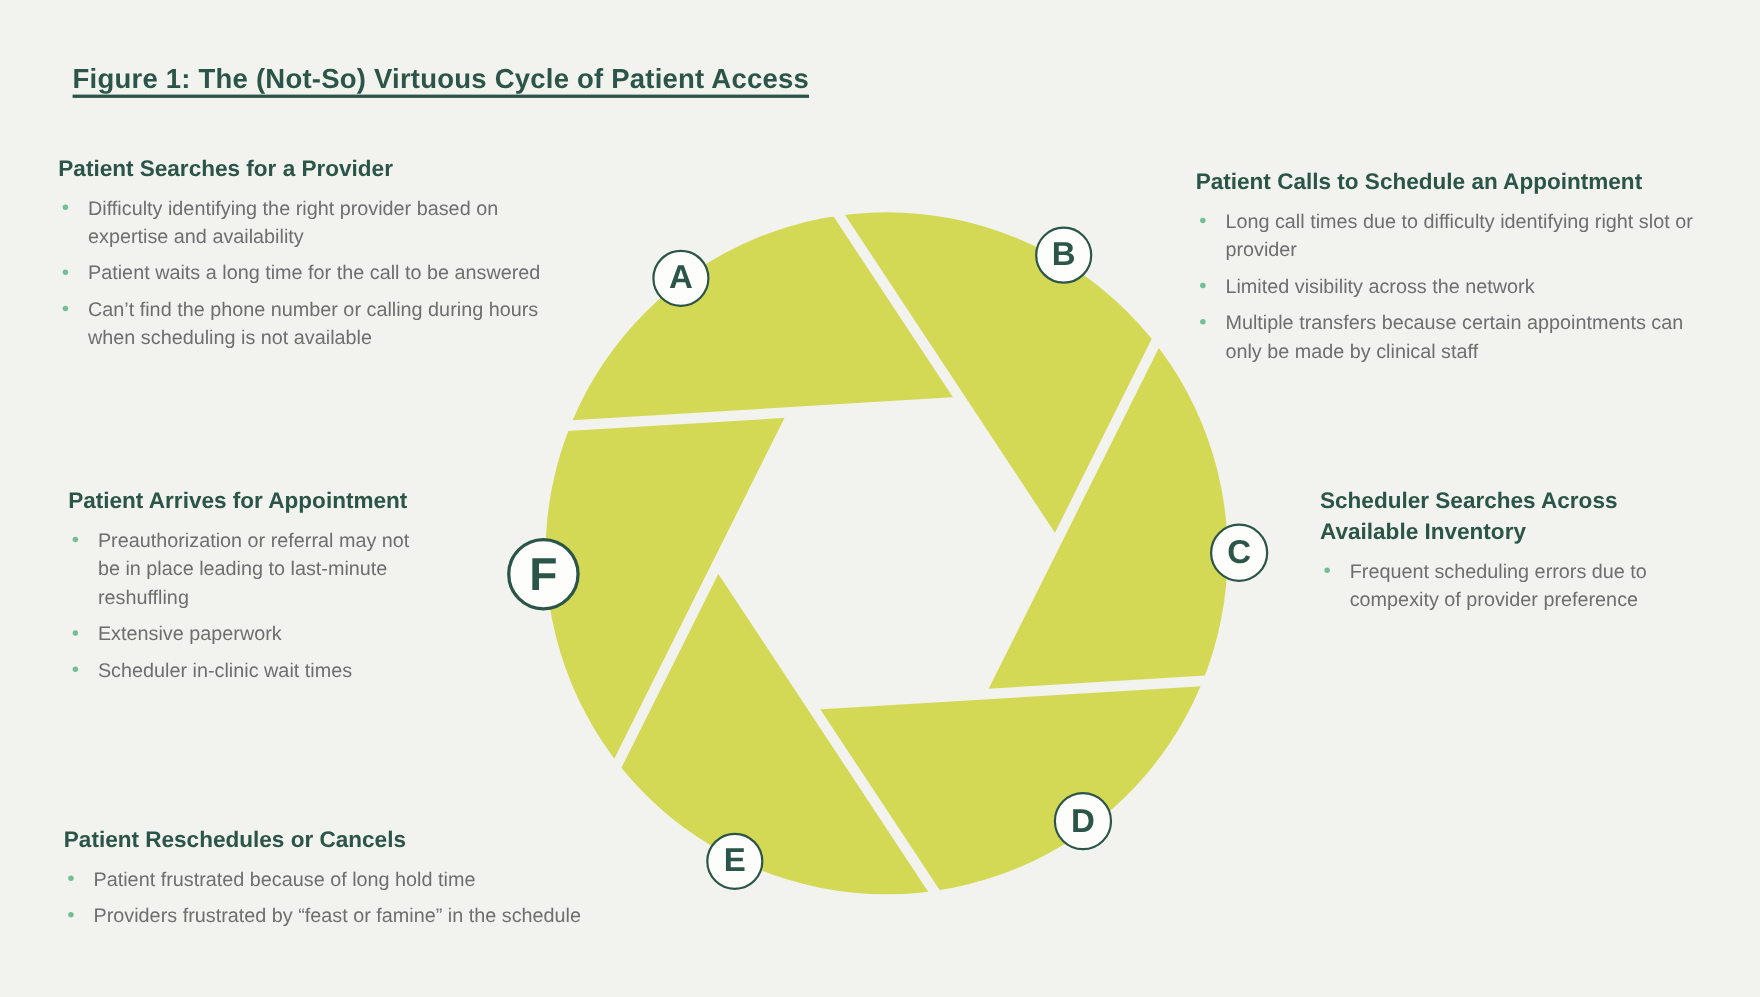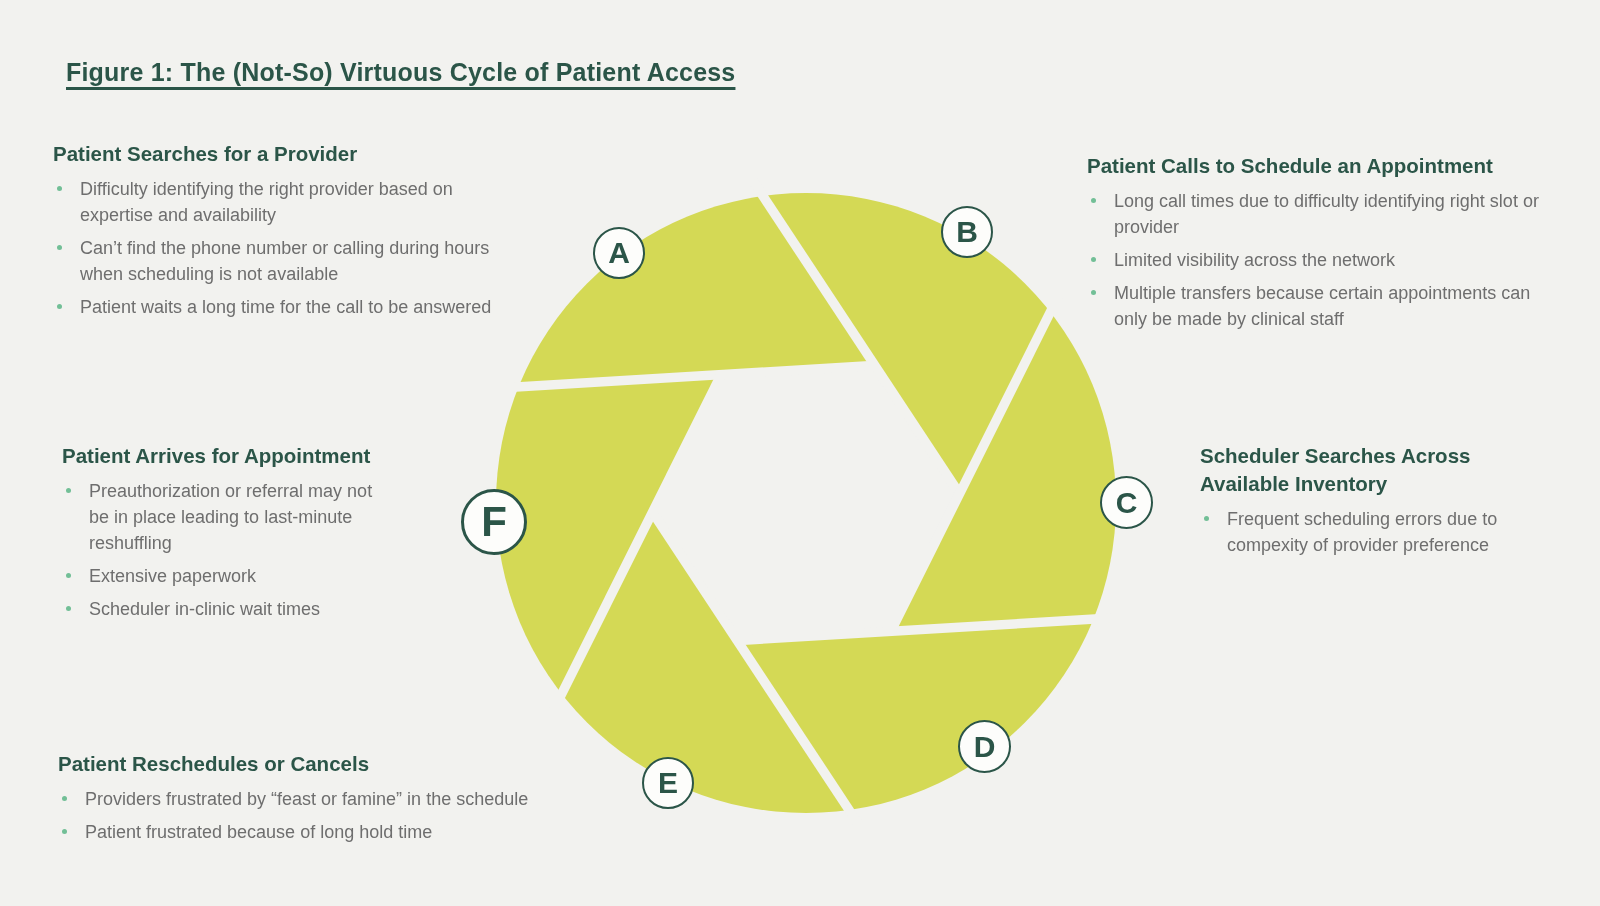--- a/index.html
+++ b/index.html
@@ -100,25 +100,25 @@
 
   <section class="step step-a">
     <h2>Patient Searches for a Provider</h2>
     <ul>
       <li>
           <span class="dot"></span>
           <span class="bt">Difficulty identifying the right provider based on expertise and availability</span>
         </li>
       <li>
           <span class="dot"></span>
-          <span class="bt">Can’t find the phone number or calling during hours when scheduling is not available</span>
+          <span class="bt">Patient waits a long time for the call to be answered</span>
         </li>
       <li>
           <span class="dot"></span>
-          <span class="bt">Patient waits a long time for the call to be answered</span>
+          <span class="bt">Can’t find the phone number or calling during hours when scheduling is not available</span>
         </li>
     </ul>
   </section>
 
   <section class="step step-b">
     <h2>Patient Calls to Schedule an Appointment</h2>
     <ul>
       <li>
           <span class="dot"></span>
           <span class="bt">Long call times due to difficulty identifying right slot or provider</span>
@@ -143,25 +143,25 @@
         </li>
     </ul>
   </section>
 
 
   <section class="step step-e">
     <h2>Patient Reschedules or Cancels</h2>
     <ul>
       <li>
           <span class="dot"></span>
-          <span class="bt">Providers frustrated by “feast or famine” in the schedule</span>
+          <span class="bt">Patient frustrated because of long hold time</span>
         </li>
       <li>
           <span class="dot"></span>
-          <span class="bt">Patient frustrated because of long hold time</span>
+          <span class="bt">Providers frustrated by “feast or famine” in the schedule</span>
         </li>
     </ul>
   </section>
 
   <section class="step step-f">
     <h2>Patient Arrives for Appointment</h2>
     <ul>
       <li>
           <span class="dot"></span>
           <span class="bt">Preauthorization or referral may not be in place leading to last-minute reshuffling</span>

